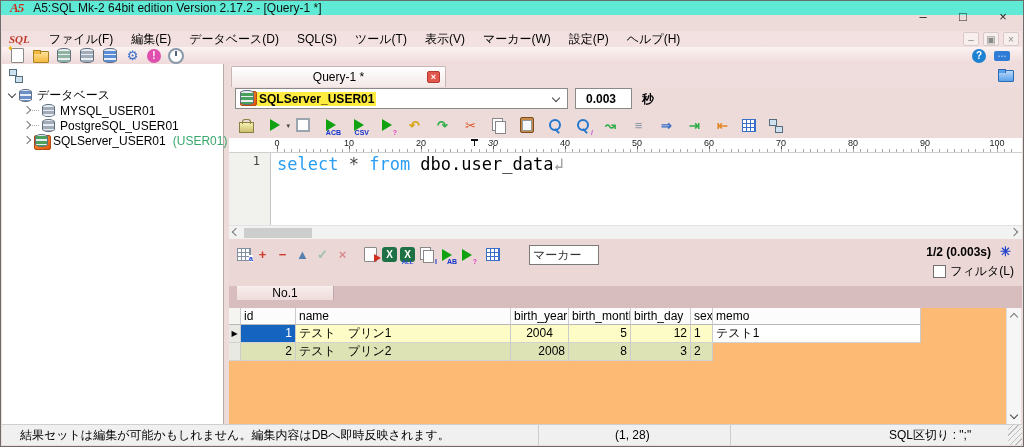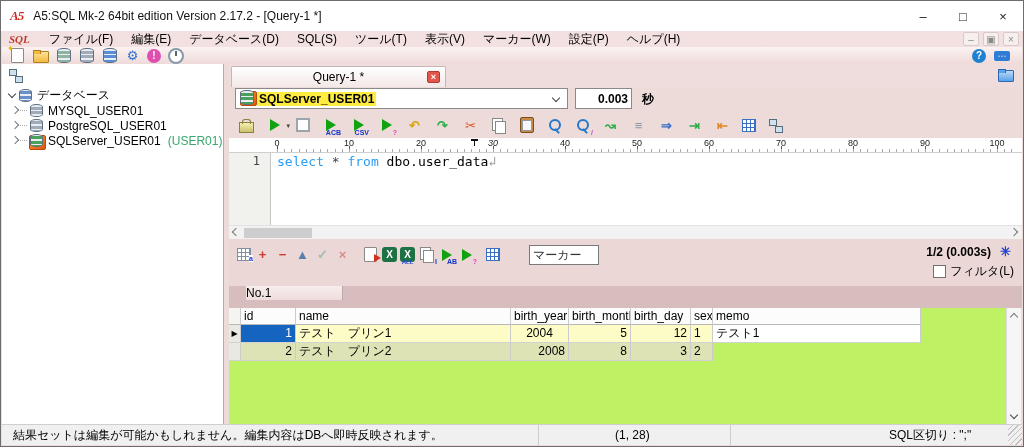--- a/index.html
+++ b/index.html
@@ -1,21 +1,21 @@
 <!DOCTYPE html>
 <html><head>
 <meta charset="utf-8">
 <style>
   *{box-sizing:border-box;margin:0;padding:0}
   body{width:1024px;height:447px;position:relative;overflow:hidden;
        font-family:"Liberation Sans",sans-serif;font-size:12px;color:#000;background:#fff}
   .win{position:absolute;inset:0;border:1px solid #6d6d6d;background:#eddbda}
 
   
-  .titlebar{position:absolute;left:0;top:0;right:0;height:30px;background:#ffffff;display:flex;align-items:center}
+  .titlebar{position:absolute;left:0;top:0;right:0;height:14px;background:#5eead4;display:flex;align-items:center}
   .app-logo{margin-left:9px;font-weight:bold;font-style:italic;font-size:13px;color:#d22a1e;
             font-family:"Liberation Serif",serif;letter-spacing:-1px}
   .title-text{margin-left:10px;font-size:12px;color:#111}
   .win-controls{position:absolute;right:0;top:0;height:30px;display:flex}
   .wc{width:40px;height:30px;display:flex;align-items:center;justify-content:center;font-size:13px;color:#222}
 
   
   .menubar{position:absolute;left:1px;right:1px;top:30px;height:16px;background:#f2e1e0;display:flex;align-items:center;padding-left:7px}
   .sql-logo{color:#c0392b;font-style:italic;font-weight:bold;font-size:11px;font-family:"Liberation Serif",serif;margin-right:10px}
   .menu-items{display:flex;height:100%}
@@ -78,21 +78,21 @@
   .chev::before{content:"";position:absolute;width:5px;height:5px;border-right:1.5px solid #777;border-bottom:1.5px solid #777;left:1px;top:1px;transform:rotate(-45deg)}
   .chev.down::before{transform:rotate(45deg);border-color:#444;top:0}
   .chev.left::before{transform:rotate(135deg)}
   .chev.up::before{transform:rotate(-135deg);top:3px}
 
   
   .sidebar{position:absolute;left:1px;top:63px;width:222px;bottom:22px;background:#fff;border-right:1px solid #bba9a8}
   .side-tb{position:absolute;left:5px;top:3px}
   .tree{position:absolute;left:0;right:0;top:24px}
   .trow{display:flex;align-items:center;height:15px;padding-left:6px}
-  .trow.child{padding-left:9px}
+  .trow.child{padding-left:21px}
   .dash{width:7px;border-top:1px dotted #aaa;margin-right:1px}
   .trow .icon{width:17px;height:15px}
   .trow .icon::before{width:11px;height:11px}
   .tlabel{margin-left:3px;white-space:nowrap}
   .tsuffix{margin-left:7px;color:#3aa76d}
 
   
   .main{position:absolute;left:228px;top:63px;right:1px;bottom:22px;background:#eddbda}
   .tabstrip{position:absolute;left:0;right:0;top:0;height:23px;background:#eedddc}
   .qtab{position:absolute;left:2px;top:2px;width:215px;height:21px;border:1px solid #c9b5b4;border-bottom:none;
@@ -100,37 +100,37 @@
   .tab-close{position:absolute;right:5px;top:4px;width:13px;height:12px;background:#e2574c;border:1px solid #b23a30;border-radius:2px;
         color:#fff;font-size:9px;font-weight:bold;display:flex;align-items:center;justify-content:center;line-height:1}
   .strip-folder{position:absolute;right:8px;top:2px}
 
   .connrow{position:absolute;left:0;right:0;top:23px;height:25px}
   .combo{position:absolute;left:6px;top:1px;width:333px;height:21px;background:#fff;border:1px solid #8a8a8a;display:flex;align-items:center;padding-left:3px}
   .combo .icon{width:16px;height:16px}
   .combo-val{font-weight:bold;background:#ffec40;padding:0 2px;margin-left:2px}
   .combo-chev{position:absolute;right:6px;top:6px}
   .elapsed{position:absolute;left:346px;top:1px;width:57px;height:21px;background:#fff;border:1px solid #8a8a8a;
-           display:flex;align-items:center;padding-left:22px;font-weight:bold}
+           display:flex;align-items:center;padding-left:10px;font-weight:bold}
   .unit{position:absolute;left:413px;top:4px;font-weight:bold}
 
   .sqltb{position:absolute;left:0;right:0;top:48px;height:26px;display:flex;align-items:center;gap:11px;padding-left:9px}
 
   .ruler{position:absolute;left:0;right:0;top:74px;height:15px;background:#fff;border-bottom:1px solid #cfcfcf}
   .ruler::after{content:"";position:absolute;left:48px;right:4px;bottom:0;height:3px;
       background:repeating-linear-gradient(90deg,#aaa 0 1px,transparent 1px 7.2px)}
   .rnum{position:absolute;top:0;width:20px;text-align:center;font-size:9px;color:#222}
   .rtick{position:absolute;bottom:0;width:1px;height:6px;background:#555}
   .rmarker{position:absolute;top:1px;width:7px;height:7px;border-top:2px solid #111}
   .rmarker::before{content:"";position:absolute;left:3px;top:0;width:1px;height:5px;background:#111}
 
   .editor{position:absolute;left:0;right:0;top:89px;height:72px;background:#fff}
   .gutter{position:absolute;left:0;top:0;bottom:0;width:42px;background:#f1f1ee;border-right:1px solid #c6c6c6}
   .lnum{position:absolute;right:10px;top:1px;font-family:"DejaVu Sans Mono",monospace;font-size:12px;color:#444}
-  .codeline{position:absolute;left:48px;top:1px;font-family:"DejaVu Sans Mono",monospace;font-size:13px;white-space:pre}
+  .codeline{position:absolute;left:48px;top:1px;font-family:"DejaVu Sans Mono",monospace;font-size:17px;white-space:pre}
   .tok-keyword{color:#2a9df4}
   .tok-plain{color:#000}
   .tok-operator{color:#444}
   .eol{color:#a0a0a0}
 
   .hscroll{position:absolute;left:0;right:0;top:161px;height:14px;background:#f2f2f2;border-top:1px solid #e2e2e2}
   .sarrow{position:absolute;top:2px}
   .hthumb{position:absolute;left:15px;top:2px;width:68px;height:10px;background:#cdcdcd}
 
   
@@ -138,46 +138,46 @@
   .restb-icons{position:absolute;left:8px;top:7px;display:flex;align-items:center;gap:3px}
   .marker{position:absolute;left:300px;top:6px;width:70px;height:20px;border:1px solid #7a7a7a;background:#fff;
           font-family:"Liberation Sans",sans-serif;font-size:12px;color:#333;padding-left:3px}
   .restb-right{position:absolute;right:8px;top:4px;text-align:right}
   .rrow1{display:flex;align-items:center;justify-content:flex-end;gap:6px}
   .rstat{font-weight:bold}
   .rrow2{margin-top:3px;display:flex;align-items:center;justify-content:flex-end}
   .cb{width:13px;height:13px;background:#fff;border:1px solid #707070;display:inline-block;margin-right:4px}
 
   .rtabs{position:absolute;left:0;right:0;top:222px;height:22px;background:#d7bdbd}
-  .rtab{position:absolute;left:17px;top:0;width:97px;height:14px;background:linear-gradient(#f7eeed,#eedcdb);
-        border-right:1px solid #c0a9a9;display:flex;align-items:center;justify-content:flex-start}
-
-  
-  .grid{position:absolute;left:0;right:16px;top:244px;bottom:0;background:#bef264;overflow:hidden}
+  .rtab{position:absolute;left:8px;top:0;width:97px;height:14px;background:linear-gradient(#f7eeed,#eedcdb);
+        border-right:1px solid #c0a9a9;display:flex;align-items:center;justify-content:center}
+
+  
+  .grid{position:absolute;left:0;right:16px;top:244px;bottom:0;background:#fdba74;overflow:hidden}
   .grow{display:flex}
   .cell{flex:none;height:18px;line-height:17px;padding:0 3px;border-right:1px solid #cbcbcb;border-bottom:1px solid #d2d2d2;
         white-space:nowrap;overflow:hidden}
   .header .cell{height:17px;line-height:16px;background:#fcfcfc;border-bottom:1px solid #b8b8b8;text-align:left}
   .corner{width:12px;padding:0;text-align:center;font-size:8px;background:#e9e9e4}
   .header .corner{background:#f4f4f0}
   .r-yellow .cell{background:#fdfcc7}
   .r-green .cell{background:#dde3b4}
   .r-yellow .corner,.r-green .corner{background:#e9e9e4}
   .m-white{background:#fff !important}
   .m-blue{background:#d9e6f7 !important}
   .sel{background:#1565c0 !important;color:#fff}
 
   .vscroll{position:absolute;right:1px;top:244px;bottom:0;width:15px;background:#f6f6f6;border-left:1px solid #ddd}
   .varrow{position:absolute;top:3px;left:3px}
   .varrow2{position:absolute;bottom:3px;left:3px}
 
   
   .statusbar{position:absolute;left:1px;right:1px;bottom:1px;height:21px;background:#f0f0f0;border-top:1px solid #cfcfcf;
              display:flex;align-items:center}
-  .sb1{flex:none;width:536px;padding-left:11px;white-space:nowrap;overflow:hidden}
+  .sb1{flex:none;width:536px;padding-left:18px;white-space:nowrap;overflow:hidden}
   .sb2{flex:none;width:192px;height:100%;display:flex;align-items:center;border-left:1px solid #cdcdcd;padding-left:76px}
   .sb3{flex:1;height:100%;display:flex;align-items:center;border-left:1px solid #cdcdcd;padding-left:158px}
   .grip{width:14px;height:100%;background:repeating-linear-gradient(135deg,transparent 0 3px,#c0c0c0 3px 4px)}
 </style>
 </head>
 <body>
 
 <div class="win">
 
   <div class="titlebar">

